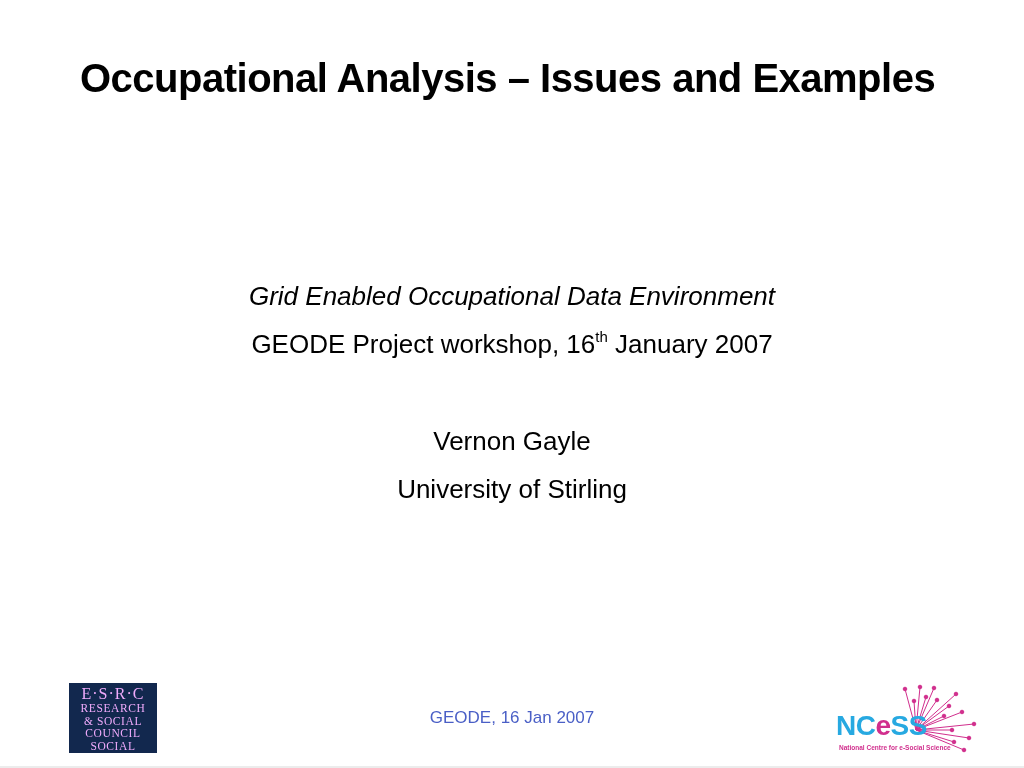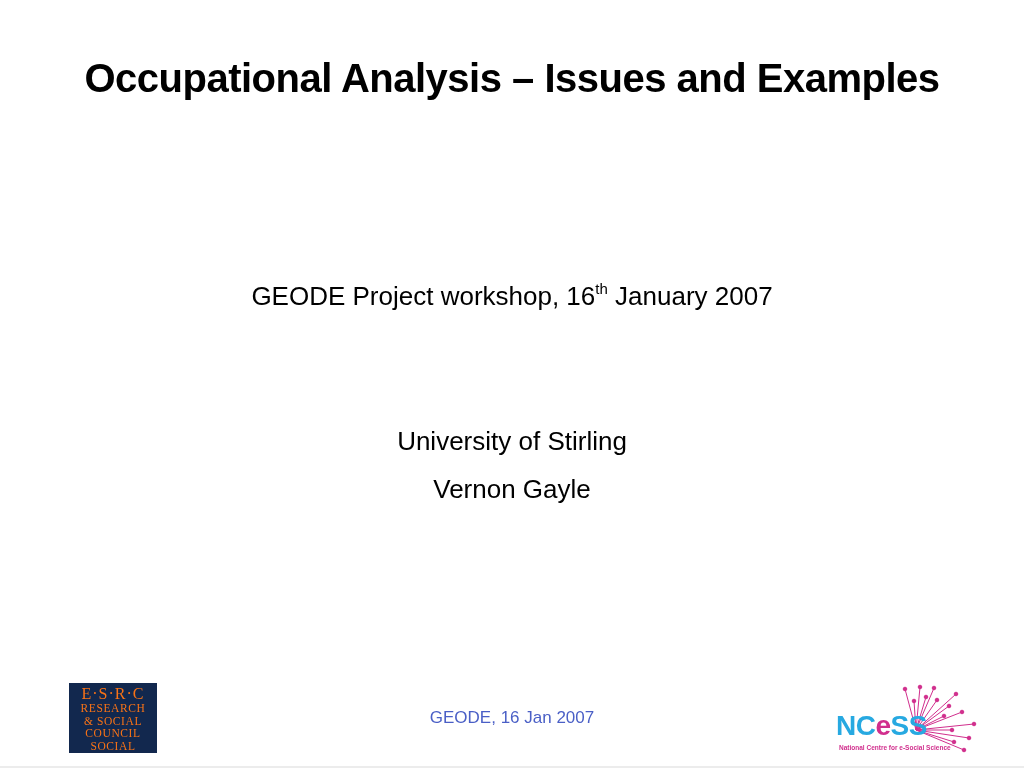--- a/index.html
+++ b/index.html
@@ -4,40 +4,40 @@
   <style>
     html, body { margin: 0; padding: 0; }
     body {
       width: 1024px; height: 768px; position: relative; overflow: hidden;
       background: #ffffff;
       font-family: "Liberation Sans", sans-serif;
       color: #000;
     }
     .title {
       position: absolute; left: 80px; width: 864px; top: 52px;
-      text-align: center; font-weight: bold; font-size: 40px; line-height: 52px;
+      font-weight: bold; font-size: 40px; line-height: 52px;
       letter-spacing: -0.5px;
     }
     .subtitle {
       position: absolute; left: 0; width: 1024px; top: 272px;
       text-align: center; font-size: 26px; line-height: 48px;
     }
     .subtitle .it { font-style: italic; }
     .subtitle sup { font-size: 15px; line-height: 0; vertical-align: 11px; }
     .author {
       position: absolute; left: 0; width: 1024px; top: 417px;
       text-align: center; font-size: 26px; line-height: 48px;
     }
     .footer-text {
       position: absolute; left: 0; width: 1024px; top: 708px;
       text-align: center; font-size: 17px; color: #4a5fc6;
     }
     .esrc {
       position: absolute; left: 69px; top: 683px; width: 88px; height: 70px;
-      background: #12284e; color: #f97316;
+      background: #12284e; color: #f0abfc;
       font-family: "Liberation Serif", serif; text-align: center;
       box-sizing: border-box; padding-top: 2px;
     }
     .esrc .big { font-size: 16px; letter-spacing: 1px; line-height: 17px; }
     .esrc .small { font-size: 11.5px; line-height: 12.5px; letter-spacing: 0.6px; }
     .nccess { position: absolute; left: 834px; top: 682px; width: 150px; height: 72px; }
     .nccess .word {
       position: absolute; left: 2px; top: 30px; font-weight: bold; font-size: 28px;
       letter-spacing: -0.5px; line-height: 28px;
     }
@@ -51,26 +51,27 @@
     .bottom-band {
       position: absolute; left: 0; top: 766px; width: 1024px; height: 2px; background: #ececec;
     }
   </style>
 </head>
 <body>
 
 <div class="title">Occupational Analysis – Issues and Examples</div>
 
 <div class="subtitle">
+  <div class="it">Grid Enabled Occupational Data Environment</div>
   <div><span>GEODE Project workshop, 16</span><sup>th</sup><span> January 2007</span></div>
 </div>
 
 <div class="author">
+  <div>Vernon Gayle</div>
   <div>University of Stirling</div>
-  <div>Vernon Gayle</div>
 </div>
 
 <div class="esrc">
   <div class="big">E·S·R·C</div>
   <div class="small">RESEARCH</div>
   <div class="small">&amp; SOCIAL</div>
   <div class="small">COUNCIL</div>
   <div class="small">SOCIAL</div>
 </div>
 

